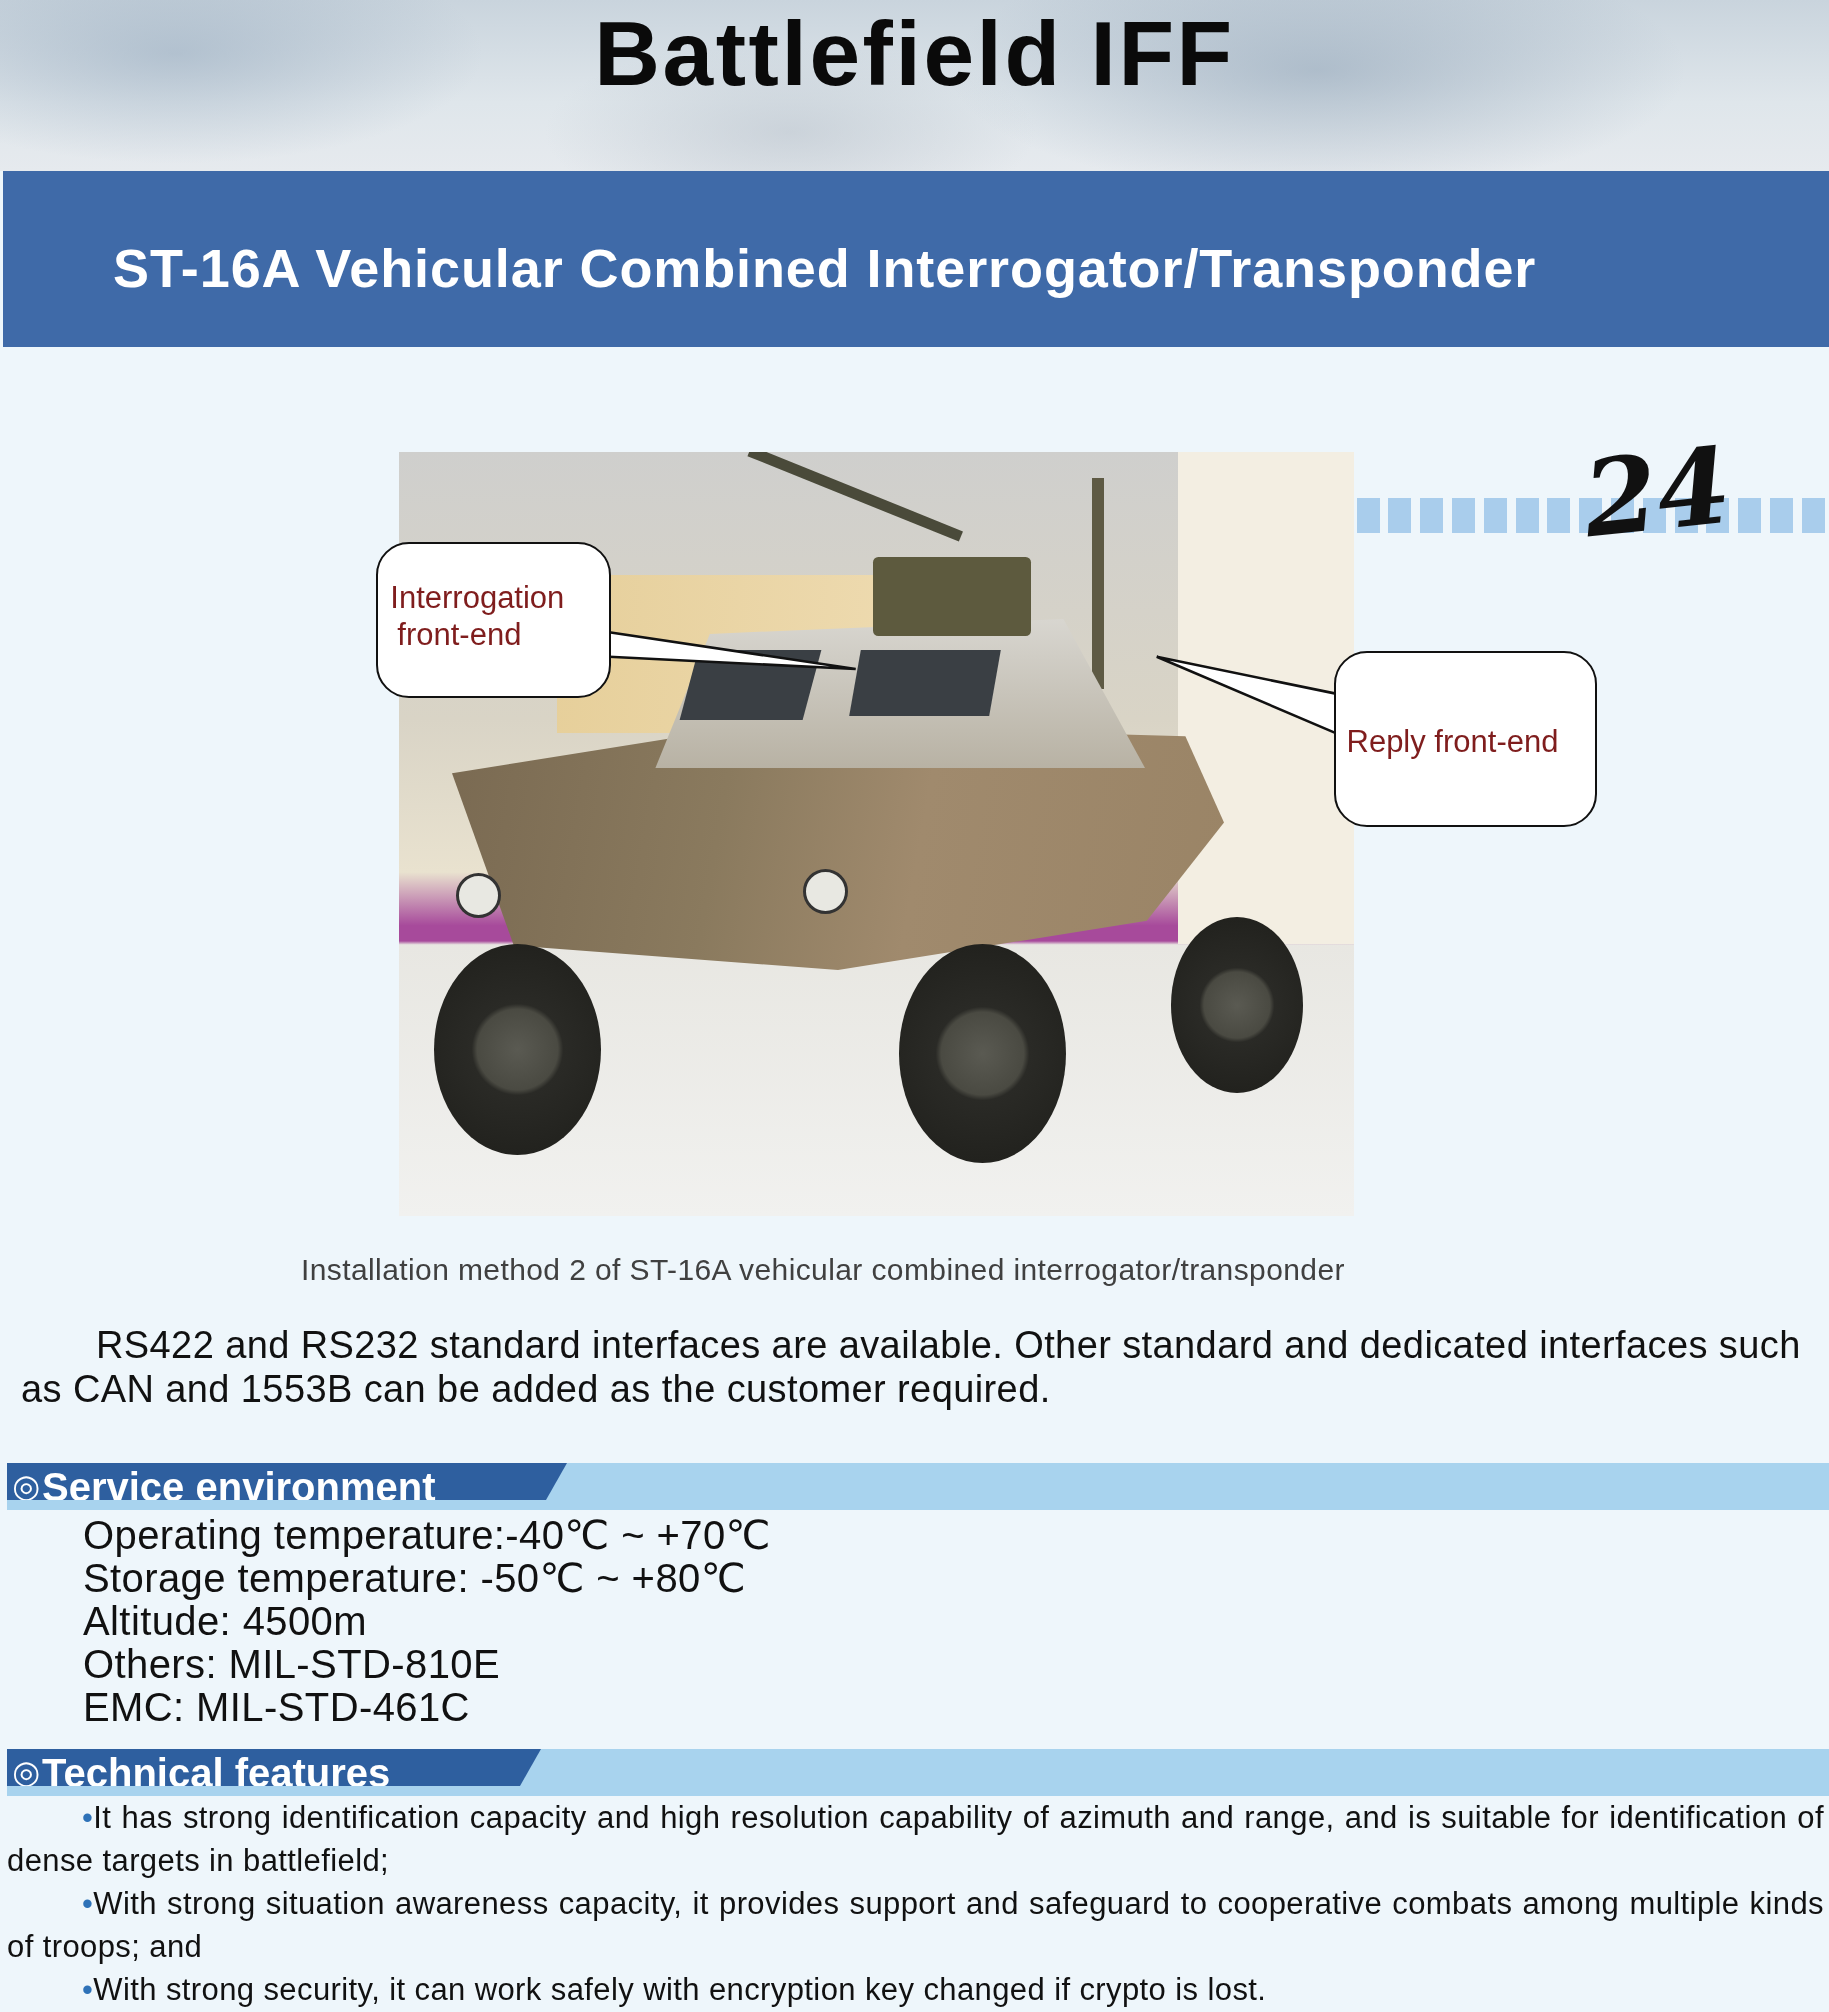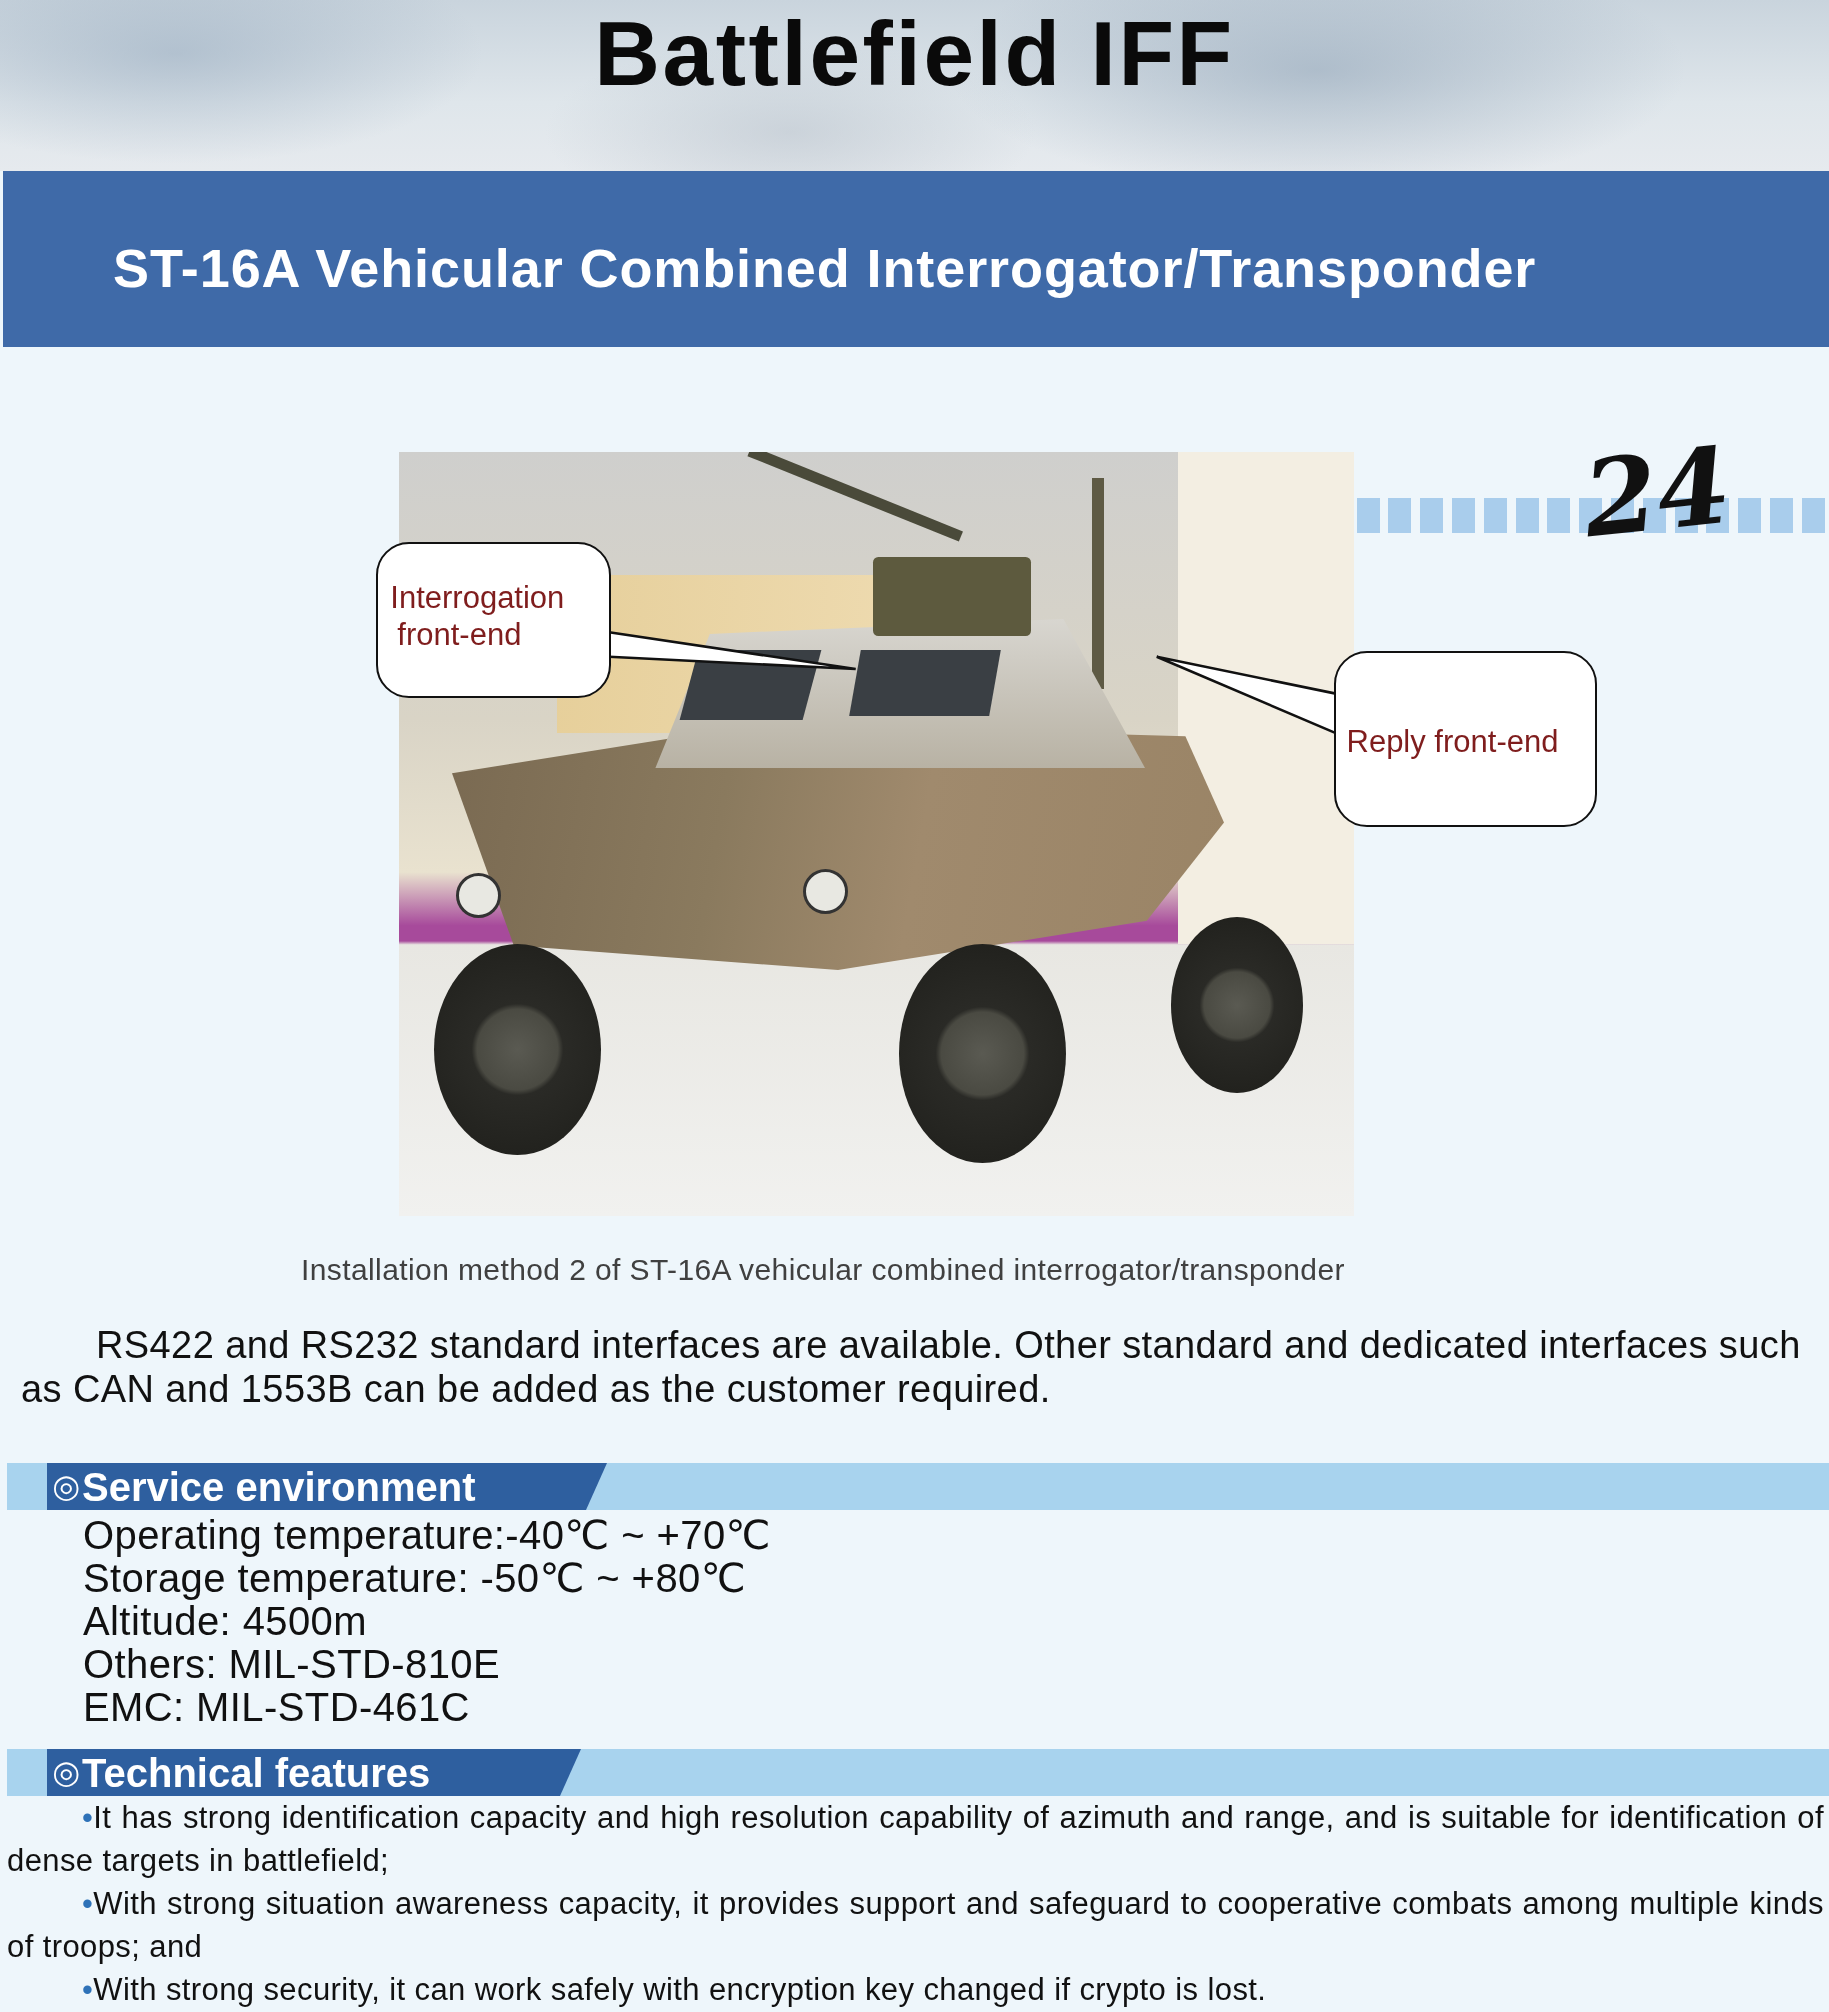--- a/index.html
+++ b/index.html
@@ -94,24 +94,24 @@
   }
   .para {
     position: absolute; left: 21px; top: 1323px; width: 1817px;
     font-size: 38px; line-height: 44px; color: #111; text-indent: 75px; letter-spacing: 0.4px;
   }
 
   .section-bar {
     position: absolute; left: 7px; width: 1822px; height: 47px; background: #a8d3ee;
   }
   .section-tab {
-    position: absolute; left: 0; top: 0; height: 47px; background: #2e5f9f;
+    position: absolute; left: 0; top: 0; height: 37px; background: #2e5f9f;
     clip-path: polygon(0 0, 100% 0, calc(100% - 21px) 100%, 0 100%);
     color: #fff; font-size: 40px; font-weight: bold; line-height: 47px;
-    padding-left: 5.3px; box-sizing: border-box; white-space: nowrap; margin-left: 40px;
+    padding-left: 5.3px; box-sizing: border-box; white-space: nowrap;
   }
   .section-tab .ring { font-weight: normal; font-size: 32px; margin-right: 1.8px; vertical-align: 3.5px; }
   .sec-service { top: 1463px; }
   .sec-service .section-tab { width: 560px; }
   .sec-tech { top: 1749px; }
   .sec-tech .section-tab { width: 534px; }
 
   .env-list { position: absolute; left: 83px; top: 1514px; font-size: 40px; line-height: 43px; color: #111; letter-spacing: 0.4px; }
   .env-list div { white-space: nowrap; }
 

